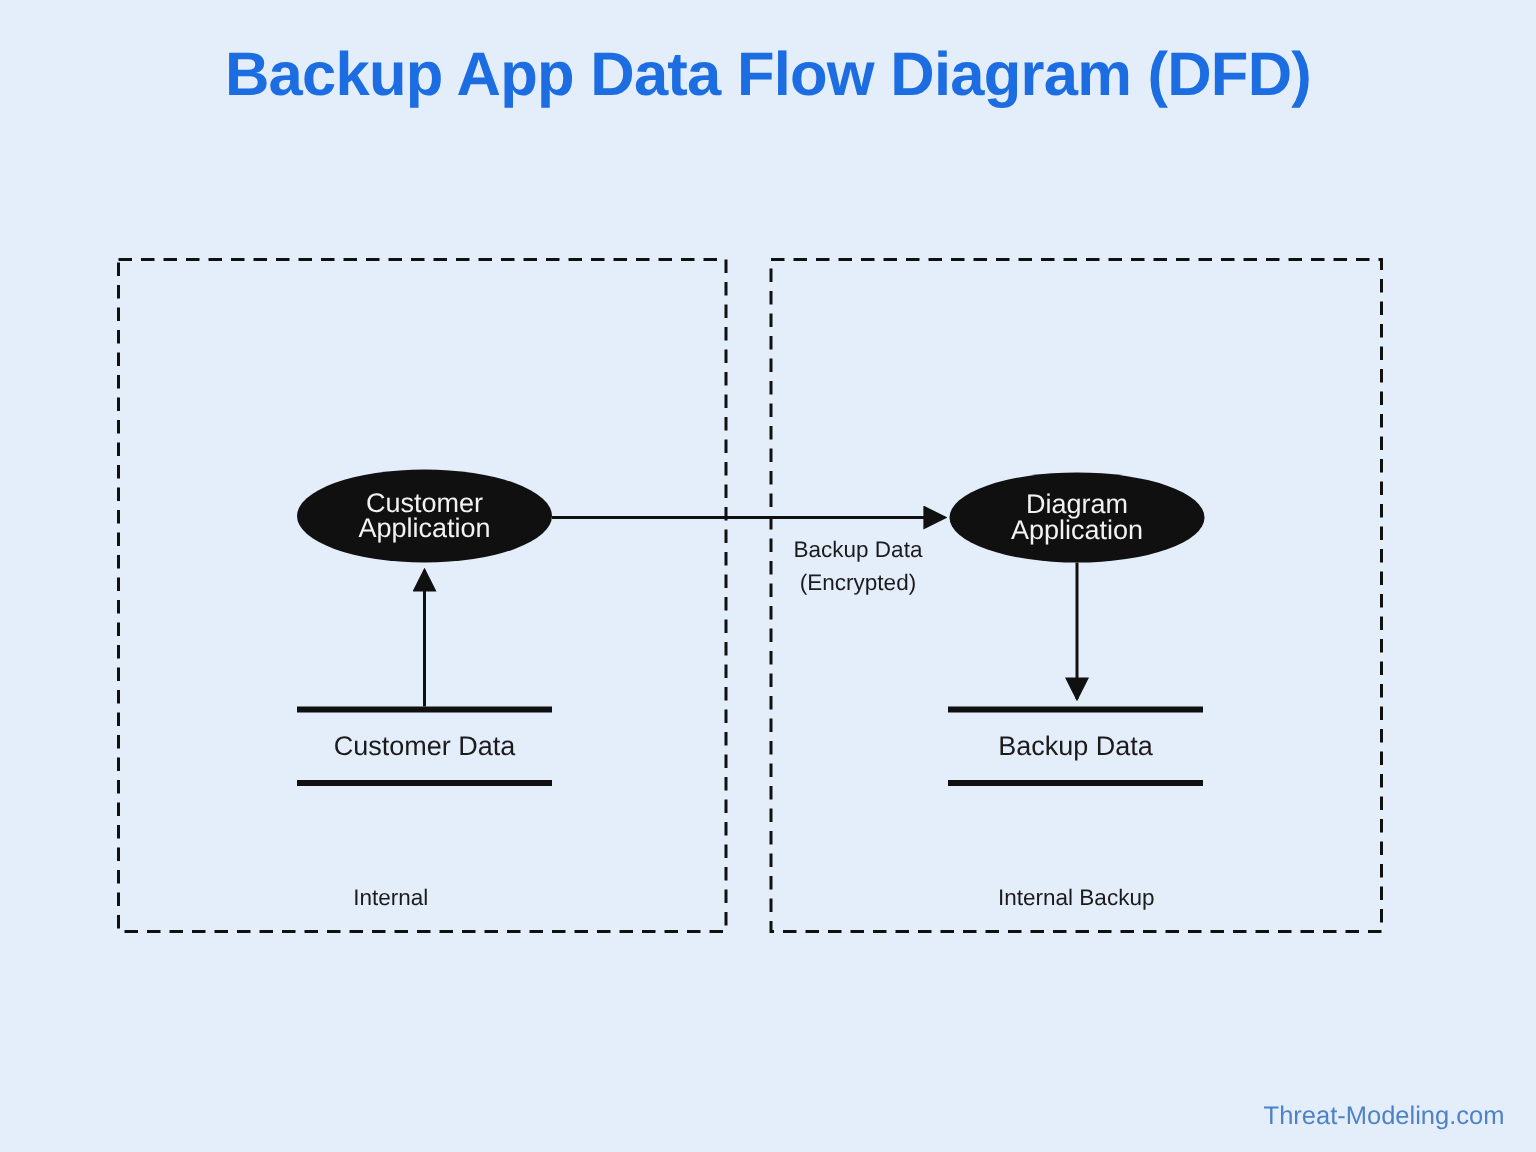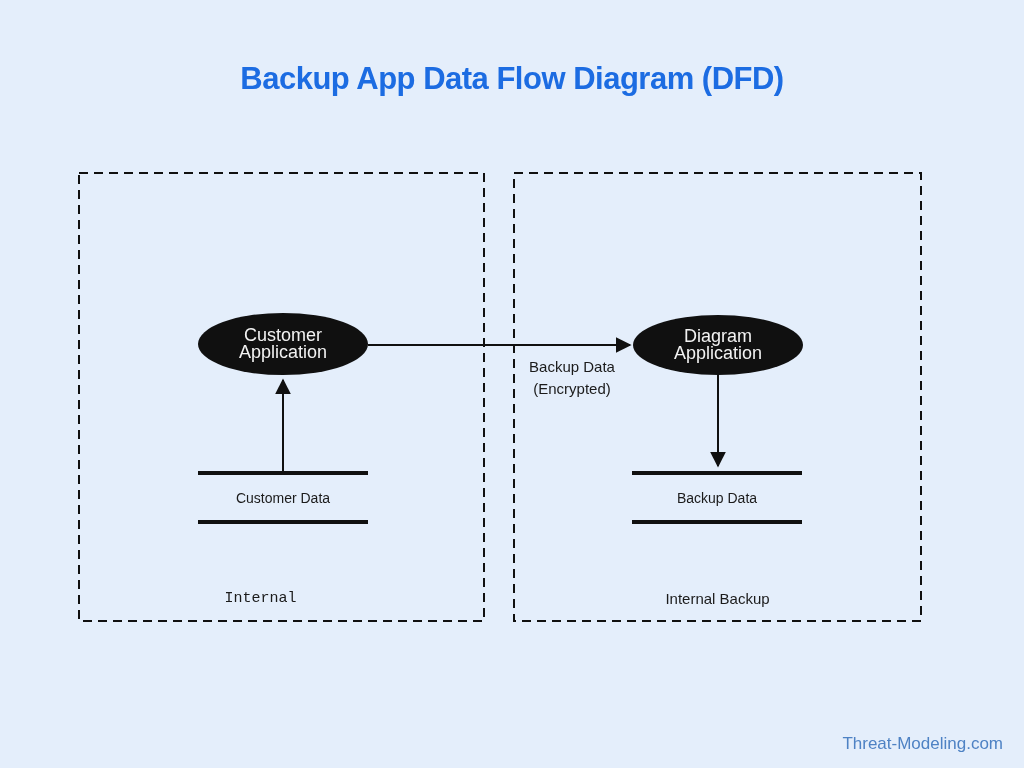--- a/index.html
+++ b/index.html
@@ -10,25 +10,24 @@
     background: #e4eefb;
     font-family: "Liberation Sans", sans-serif;
     overflow: hidden;
   }
   .title {
     position: absolute;
     top: 26px;
     left: 0;
     width: 100%;
     text-align: center;
-    font-size: 31px;
+    font-size: 41px;
     font-weight: 800;
     letter-spacing: -0.5px;
     color: #1c6ce2;
-    margin-top: 35px;
   }
   .svg-overlay {
     position: absolute;
     left: 0; top: 0;
     width: 1024px; height: 768px;
     pointer-events: none;
   }
   .process {
     position: absolute;
     background: #101010;
@@ -47,31 +46,31 @@
 
   .datastore { position: absolute; width: 170px; }
   #ds-customer { left: 198px; top: 471px; }
   #ds-backup   { left: 632px; top: 471px; }
   .ds-bar { height: 4px; background: #101010; }
   .ds-label {
     height: 45px;
     display: flex;
     align-items: center;
     justify-content: center;
-    font-size: 14px;
+    font-size: 18px;
     color: #1b1b1b;
   }
 
   .boundary-label {
     position: absolute;
     text-align: center;
     font-size: 15px;
     color: #1b1b1b;
   }
-  #bl-internal        { left: 78px;  top: 590px; width: 365px; font-family: Liberation Mono, monospace; }
+  #bl-internal        { left: 78px;  top: 590px; width: 365px; }
   #bl-internal-backup { left: 513px; top: 590px; width: 409px; }
 
   .flow-label {
     position: absolute;
     left: 487px;
     top: 356px;
     width: 170px;
     text-align: center;
     font-size: 15px;
     color: #1b1b1b;

